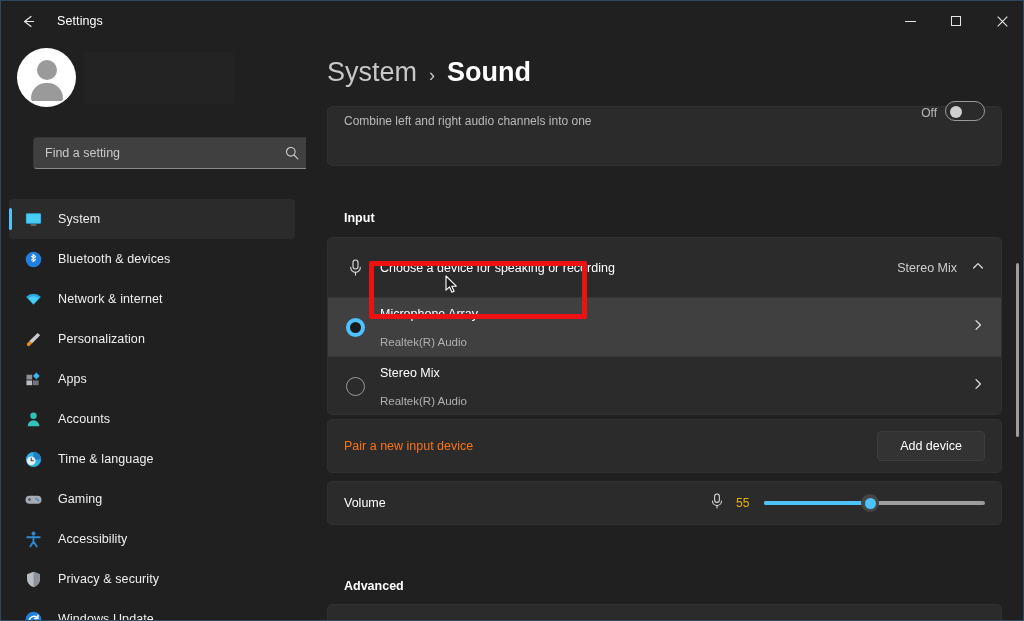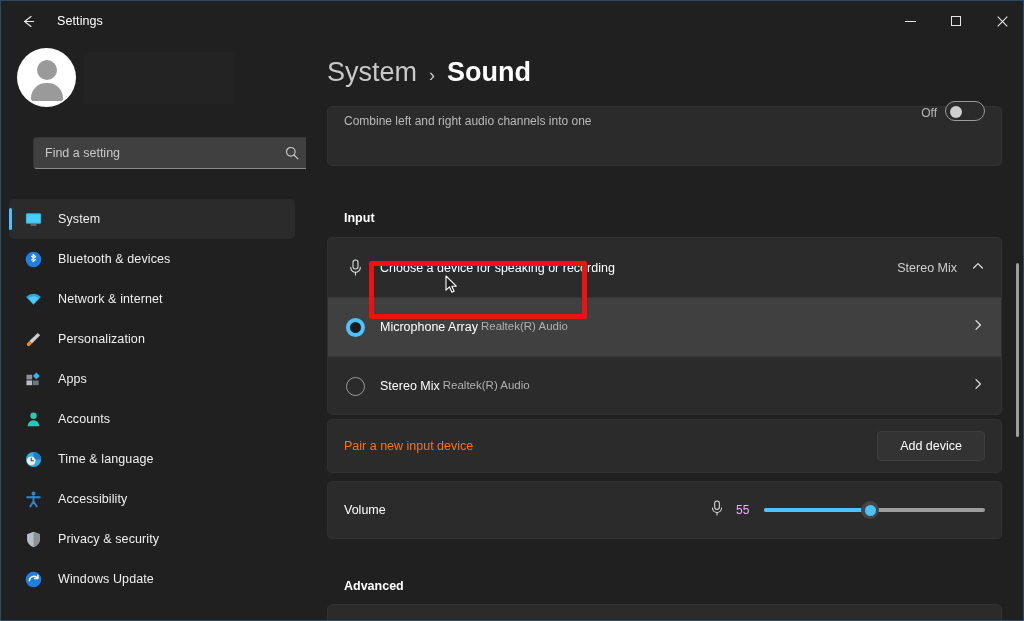--- a/index.html
+++ b/index.html
@@ -205,21 +205,21 @@
   .row {
     position: relative;
     height: 59px;
     display: flex; align-items: center;
     padding: 0 16px;
     cursor: pointer;
   }
   .row + .row { border-top: 1px solid #383838; }
   .row-sel { background: #404040; }
   .row-icon { width: 22px; margin-right: 14px; display: flex; justify-content: center; }
-  .row-text { display: flex; flex-direction: row; gap: 3px; flex: 1; }
+  .row-text { display: flex; flex-direction: column; gap: 15px; flex: 1; }
   .row-title { font-size: 12.5px; color: #ffffff; }
   .row-sub { font-size: 11.5px; color: #b0b0b0; }
   .row-right { display: flex; align-items: center; gap: 14px; }
   .row-value { font-size: 12.5px; color: #cfcfcf; }
 
   .radio {
     width: 19px; height: 19px; border-radius: 50%;
     border: 1.5px solid #9a9a9a; background: transparent;
     position: relative;
   }
@@ -239,30 +239,30 @@
     background: #333333; border: 1px solid #3d3d3d;
     border-radius: 4px;
     color: #ffffff; font-size: 12.5px;
     font-family: "Liberation Sans", sans-serif;
     padding: 7px 22px;
     cursor: pointer;
   }
 
   
   .card-volume {
-    top: 440px; height: 58px;
+    top: 440px; height: 44px;
     display: flex; align-items: center;
     padding: 0 16px;
   }
   .vol-label { font-size: 12.5px; color: #ffffff; }
   .vol-right {
     margin-left: auto;
     display: flex; align-items: center; gap: 11px;
   }
-  .vol-num { font-size: 12px; color: #f0abfc; min-width: 17px; }
+  .vol-num { font-size: 12px; color: #eab308; min-width: 17px; }
   .slider {
     position: relative;
     width: 221px; height: 18px;
     display: flex; align-items: center;
     cursor: pointer;
   }
   .slider .track {
     position: absolute; left: 0; right: 0; top: 50%;
     transform: translateY(-50%);
     height: 4px; border-radius: 2px; background: #9d9d9d;
@@ -438,20 +438,32 @@
           <svg width="19" height="19" viewBox="0 0 20 20">
             <circle cx="10" cy="10" r="8" fill="#2bb0e8"></circle>
             <path d="M10 2 A8 8 0 0 1 18 10 L10 10 Z" fill="#1f7fc4"></path>
             <circle cx="7.6" cy="11.4" r="4.6" fill="#e9eef2"></circle>
             <path d="M7.6 8.4 V11.4 H9.9" stroke="#3a4450" stroke-width="1.1" fill="none" stroke-linecap="round"></path>
           </svg>
         </span>
         <span class="navlabel">Time &amp; language</span>
       </div>
 
+      <div class="navitem">
+        <span class="navicon">
+          <svg width="19" height="19" viewBox="0 0 20 20">
+            <rect x="1.6" y="6" width="16.8" height="8.4" rx="4.2" fill="#a7acb3"></rect>
+            <rect x="4.1" y="9.4" width="3.4" height="1.3" fill="#555b62"></rect>
+            <rect x="5.1" y="8.4" width="1.3" height="3.3" fill="#555b62"></rect>
+            <circle cx="13.1" cy="9.1" r="1.05" fill="#2f87d0"></circle>
+            <circle cx="15" cy="11.1" r="1.05" fill="#2f87d0"></circle>
+          </svg>
+        </span>
+        <span class="navlabel">Gaming</span>
+      </div>
 
       <div class="navitem">
         <span class="navicon">
           <svg width="19" height="19" viewBox="0 0 20 20">
             <circle cx="10" cy="3.6" r="2.1" fill="#2f87d0"></circle>
             <path d="M3.4 7.6 H16.6" stroke="#2f87d0" stroke-width="2" stroke-linecap="round"></path>
             <path d="M10 6.8 V12 M10 12 L6.6 17.4 M10 12 L13.4 17.4" stroke="#2f87d0" stroke-width="2" fill="none" stroke-linecap="round"></path>
           </svg>
         </span>
         <span class="navlabel">Accessibility</span>

